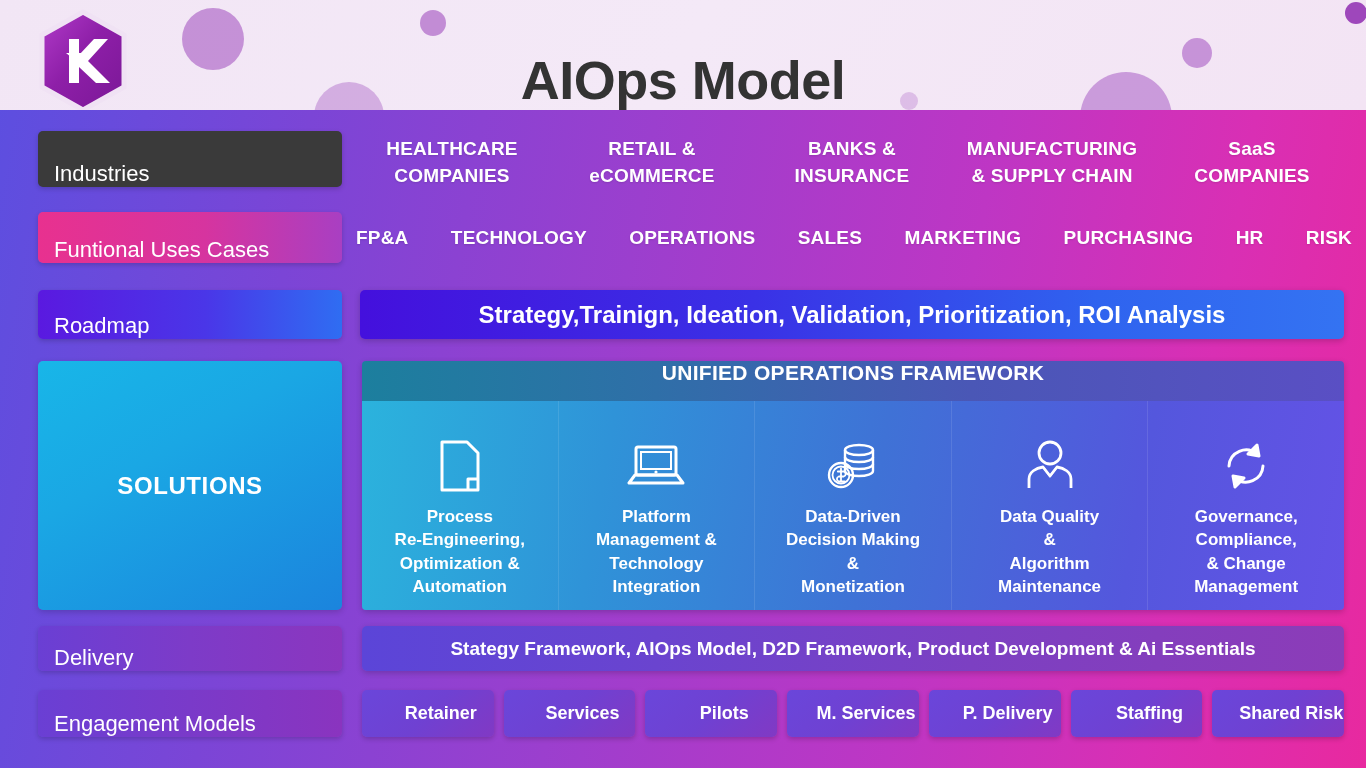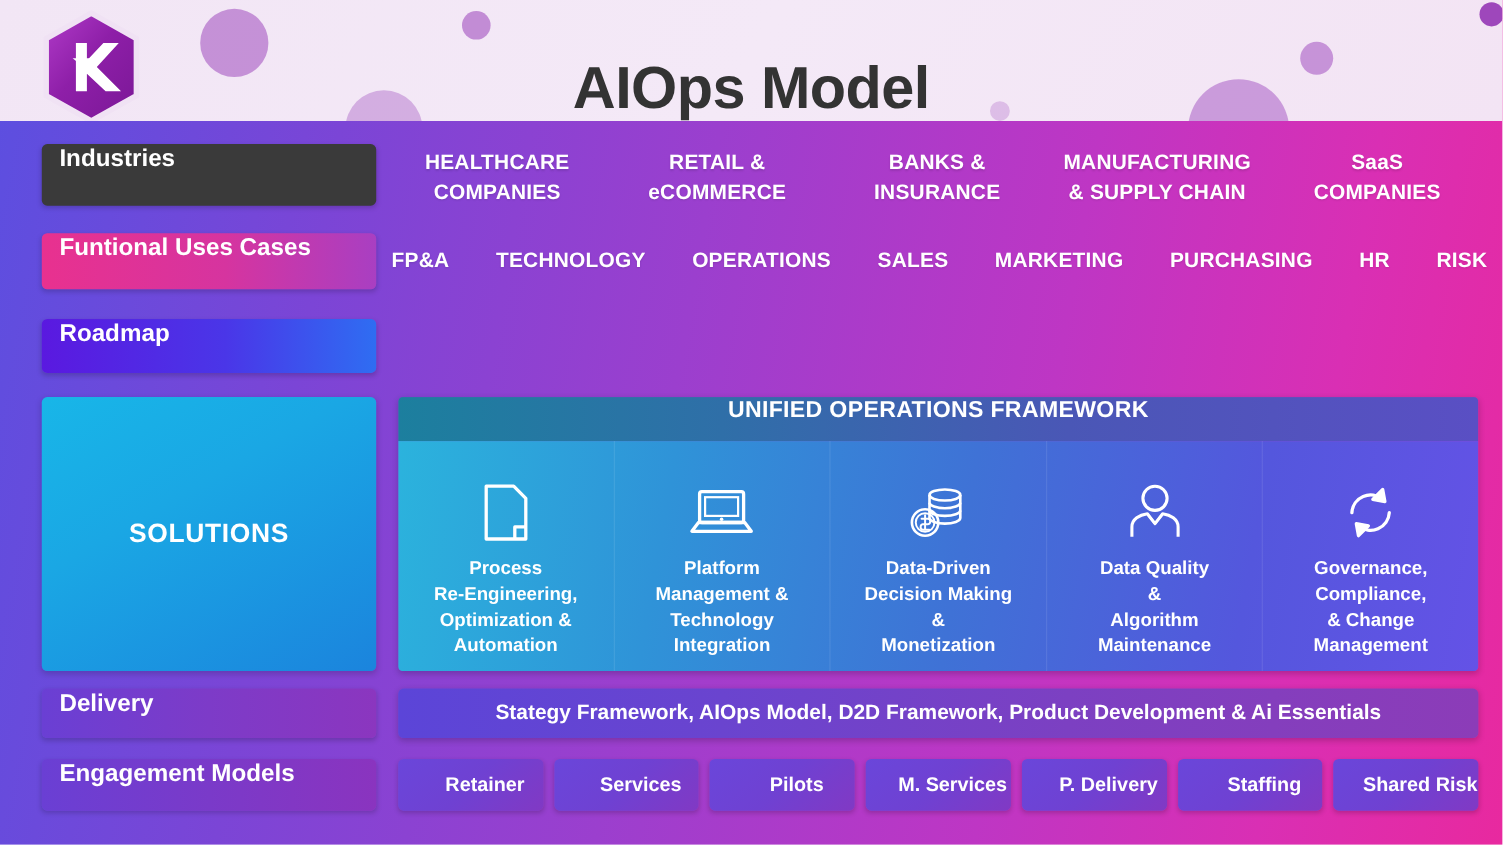--- a/index.html
+++ b/index.html
@@ -59,24 +59,24 @@
     letter-spacing: -0.5px;
     color: #333333;
     margin-top: 27px;
   }
   .label-box {
     position: absolute;
     left: 38px;
     width: 304px;
     border-radius: 5px;
     display: flex;
-    align-items: flex-start;
+    align-items: flex-end;
     padding-left: 16px;
     color: #ffffff;
-    font-weight: 700;
+    font-weight: 400;
     box-shadow: 0 2px 5px rgba(0,0,0,.18);
   }
 
   
   .industries-label {
     top: 131px; height: 56px;
     background: #3a3a3a;
     font-size: 22px;
   }
   .industries-items {
@@ -311,20 +311,23 @@
     <div class="item">OPERATIONS</div>
     <div class="item">SALES</div>
     <div class="item">MARKETING</div>
     <div class="item">PURCHASING</div>
     <div class="item">HR</div>
     <div class="item">RISK</div>
   </div>
 
   <div class="label-box roadmap-label">
     <span>Roadmap</span>
+  </div>
+  <div class="roadmap-bar">
+    <span>Strategy,Trainign,  Ideation, Validation, Prioritization, ROI Analysis</span>
   </div>
 
   <div class="solutions-label">
     <span>SOLUTIONS</span>
   </div>
 
   <div class="framework">
     <div class="framework-head">
       <span>UNIFIED OPERATIONS FRAMEWORK</span>
     </div>

